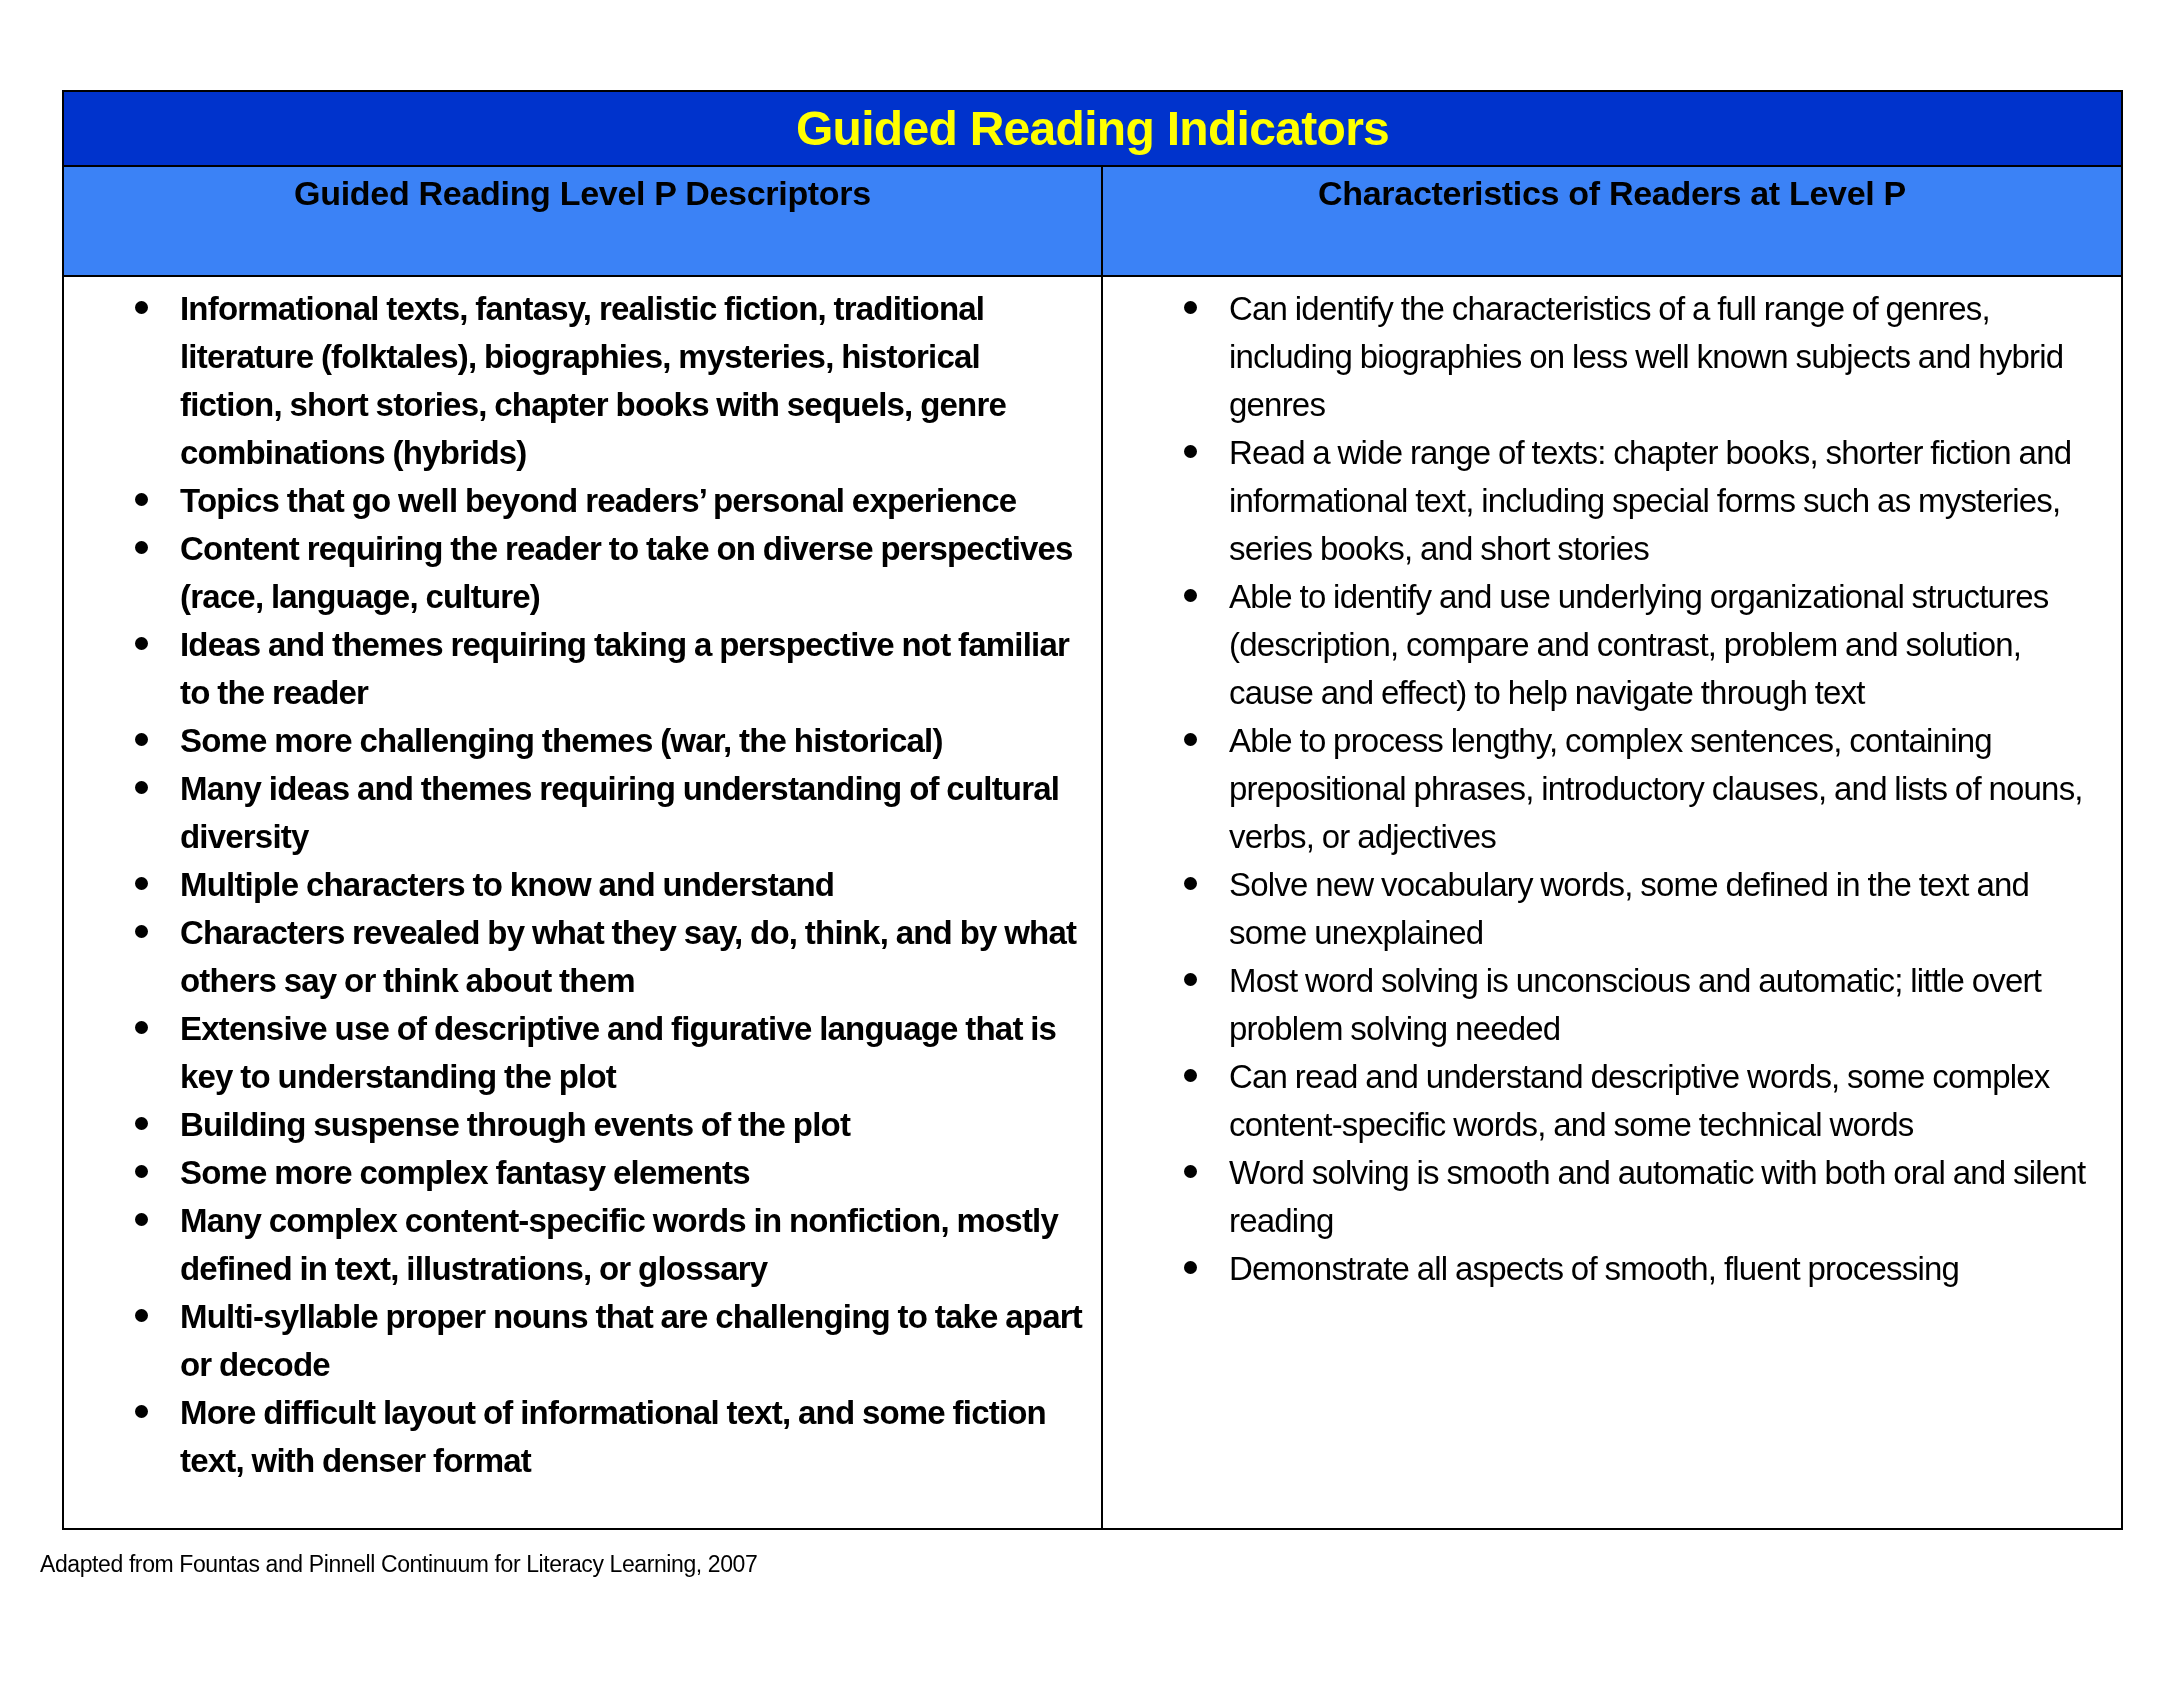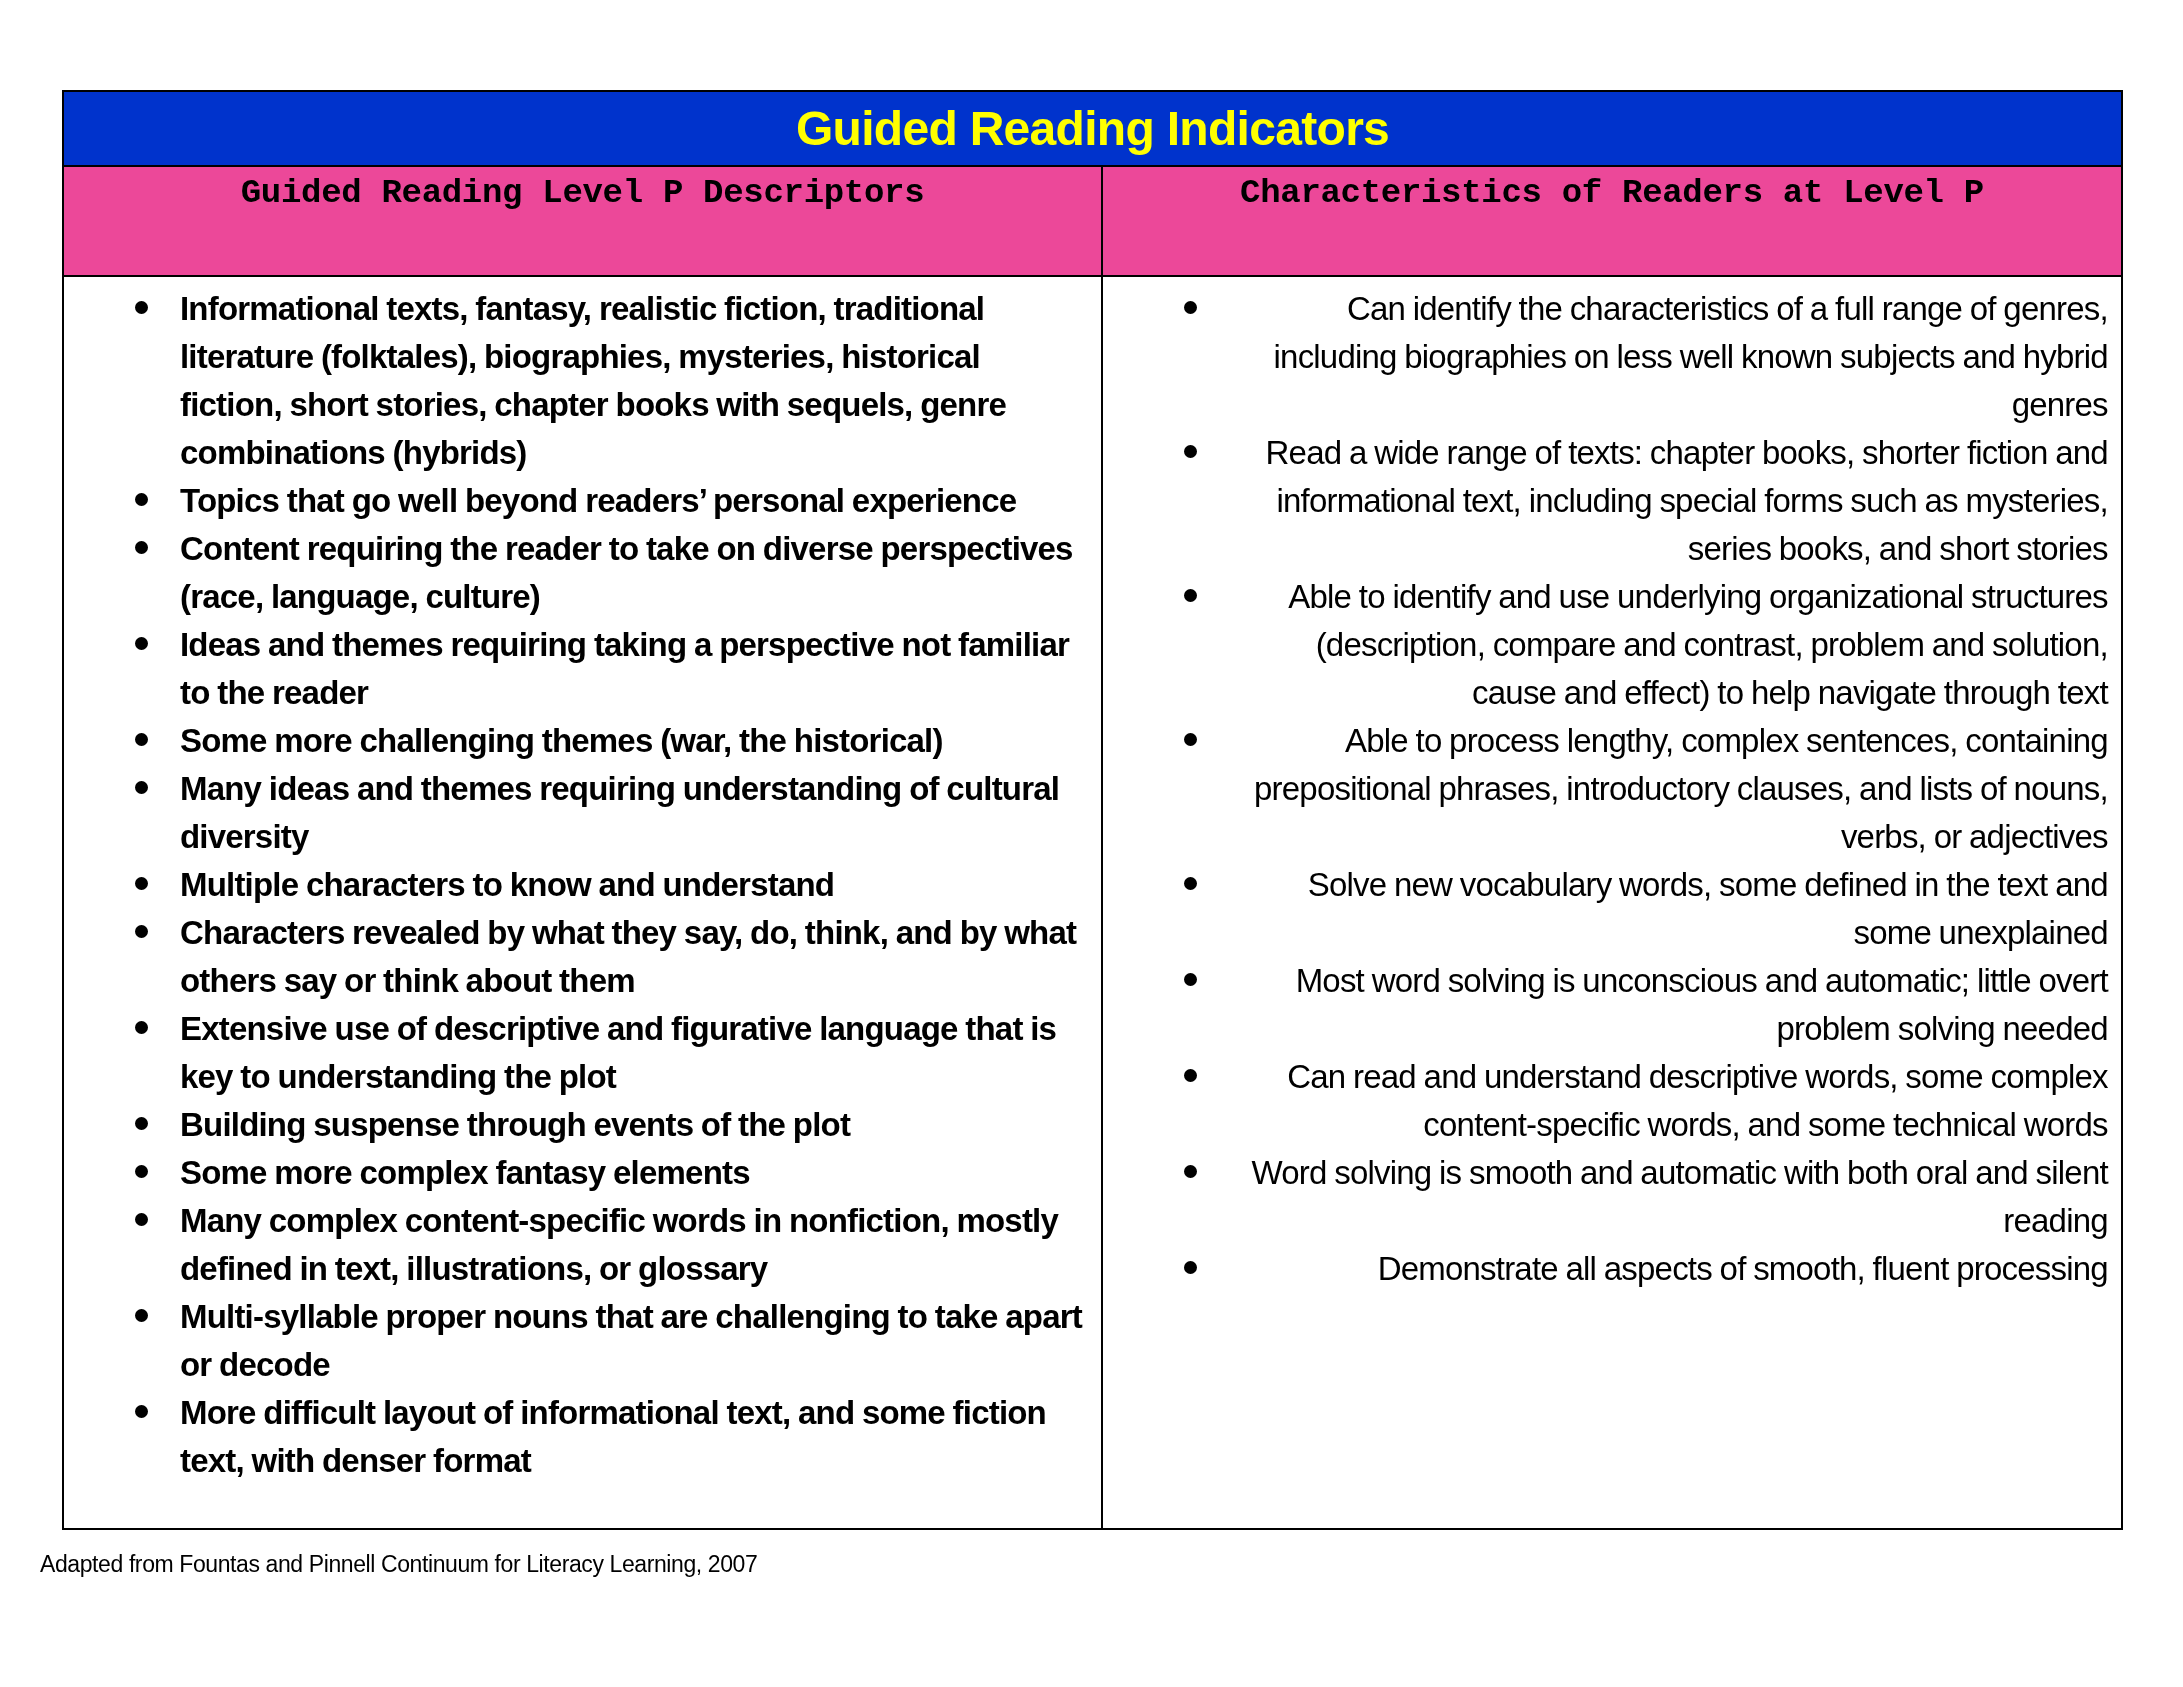--- a/index.html
+++ b/index.html
@@ -13,35 +13,35 @@
     position: absolute; left: 0; top: 0; right: 0; height: 75px;
     background: #0033cc; border-bottom: 2.6px solid #000; box-sizing: border-box;
     display: flex; align-items: center; justify-content: center;
   }
   .title-row span {
     color: #ffff00; font-weight: bold; font-size: 48px; letter-spacing: -0.7px;
     font-family: "Liberation Sans", sans-serif;
   }
   .header-row {
     position: absolute; left: 0; top: 75px; right: 0; height: 110px;
-    background: #ec4899; border-bottom: 2.6px solid #000; box-sizing: border-box; font-family: Liberation Mono, monospace;
+    background: #3b82f6; border-bottom: 2.6px solid #000; box-sizing: border-box;
   }
   .hcell {
     position: absolute; top: 0; height: 100%; box-sizing: border-box;
     display: flex; justify-content: center; padding-top: 6.6px;
   }
   .hcell span { font-weight: bold; font-size: 34px; letter-spacing: -0.3px; }
   .hcell.left { left: 0; width: 1039px; border-right: 2.6px solid #000; }
   .hcell.right { left: 1039px; right: 0; }
   .body-row {
     position: absolute; left: 0; top: 185px; right: 0; bottom: 0;
   }
   .bcell { position: absolute; top: 0; bottom: 0; box-sizing: border-box; }
   .bcell.left { left: 0; width: 1039px; border-right: 2px solid #000; padding: 8px 13.2px 0 71px; font-weight: bold; }
-  .bcell.right { left: 1039px; right: 0; padding: 8px 13.2px 0 81px; text-align: right; }
+  .bcell.right { left: 1039px; right: 0; padding: 8px 13.2px 0 81px; }
   ul { list-style: none; margin: 0; padding: 0; }
   li {
     position: relative; padding-left: 45px; font-size: 33px; line-height: 48px;
     letter-spacing: -0.8px; word-spacing: -0.7px;
   }
   li .bullet {
     position: absolute; left: 0; top: 16px; width: 13.2px; height: 13.2px;
     border-radius: 50%; background: #000;
   }
   .footer {

